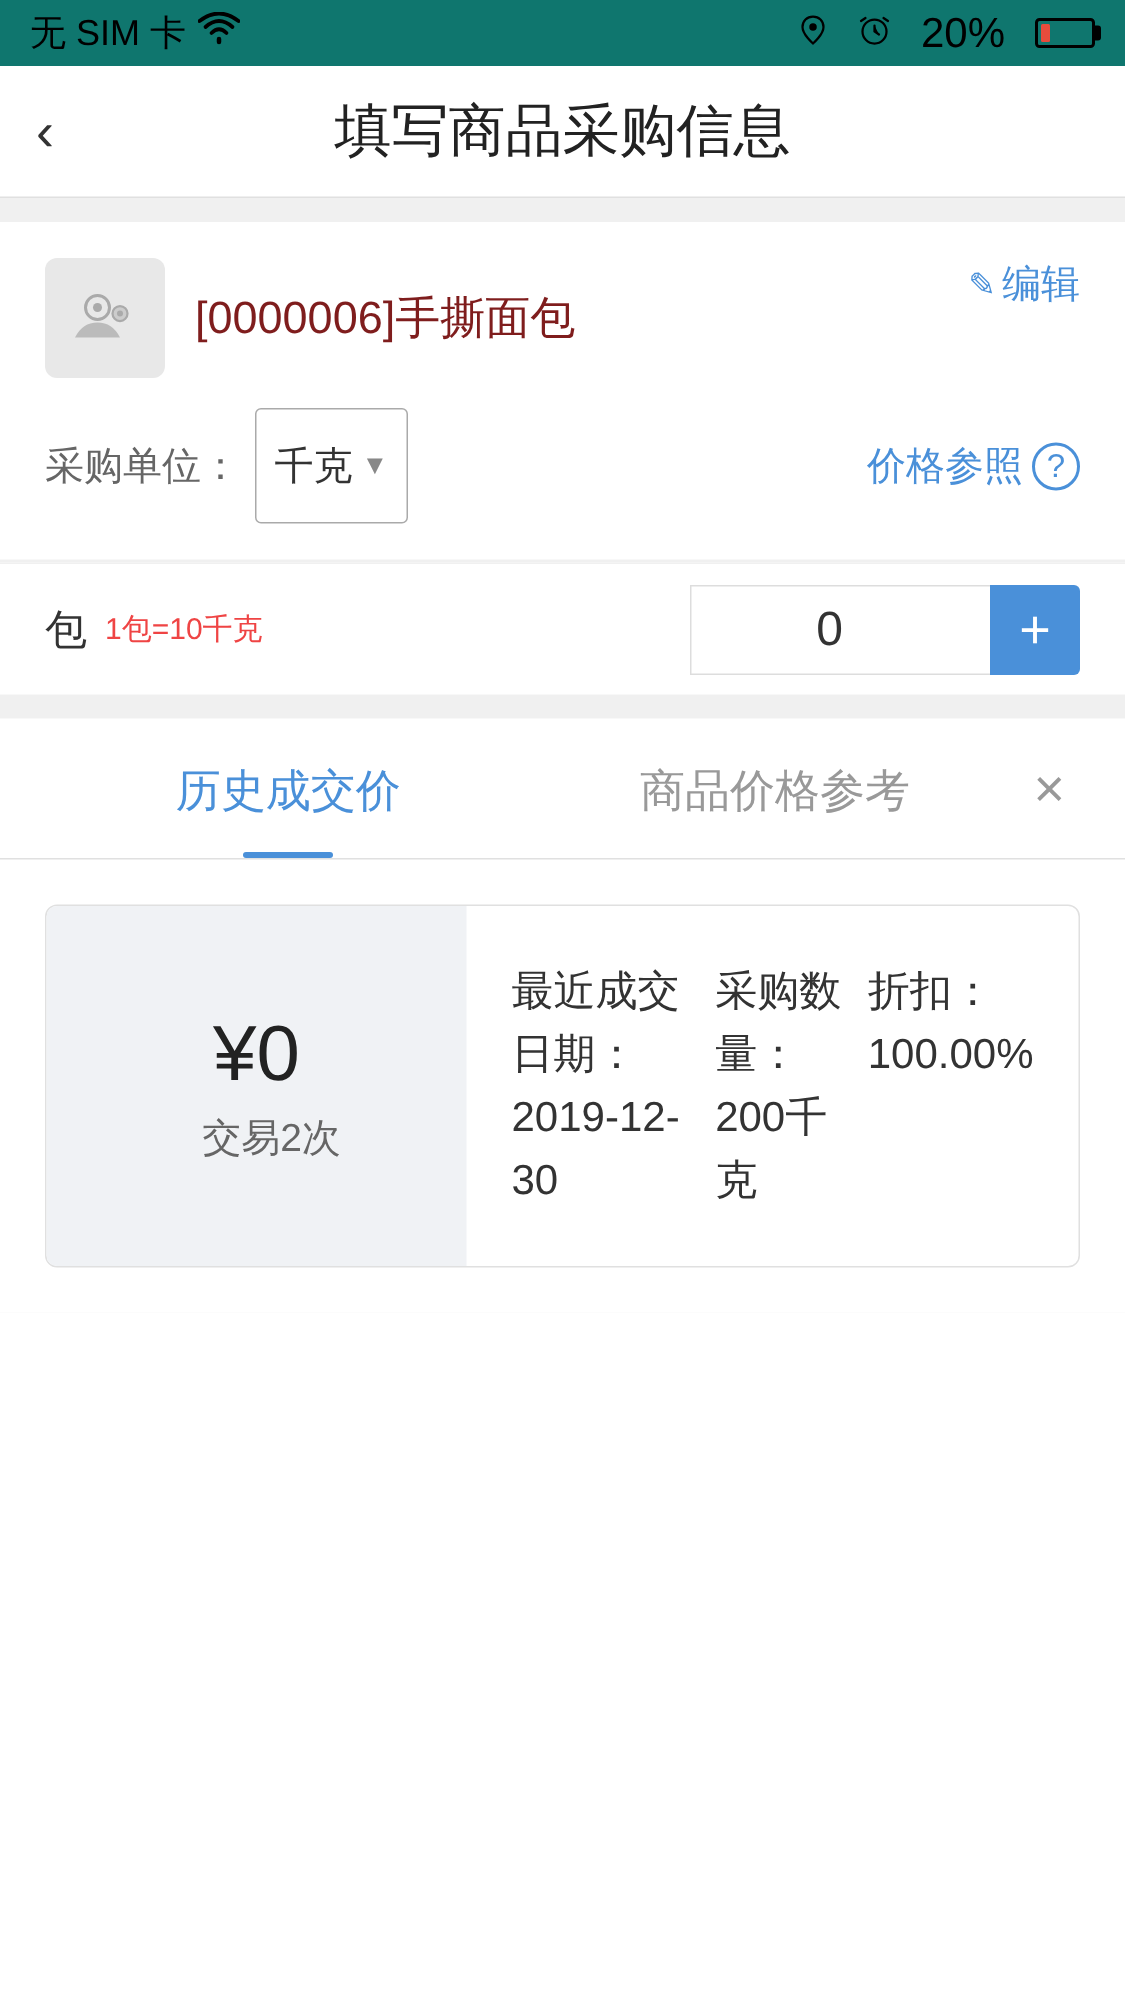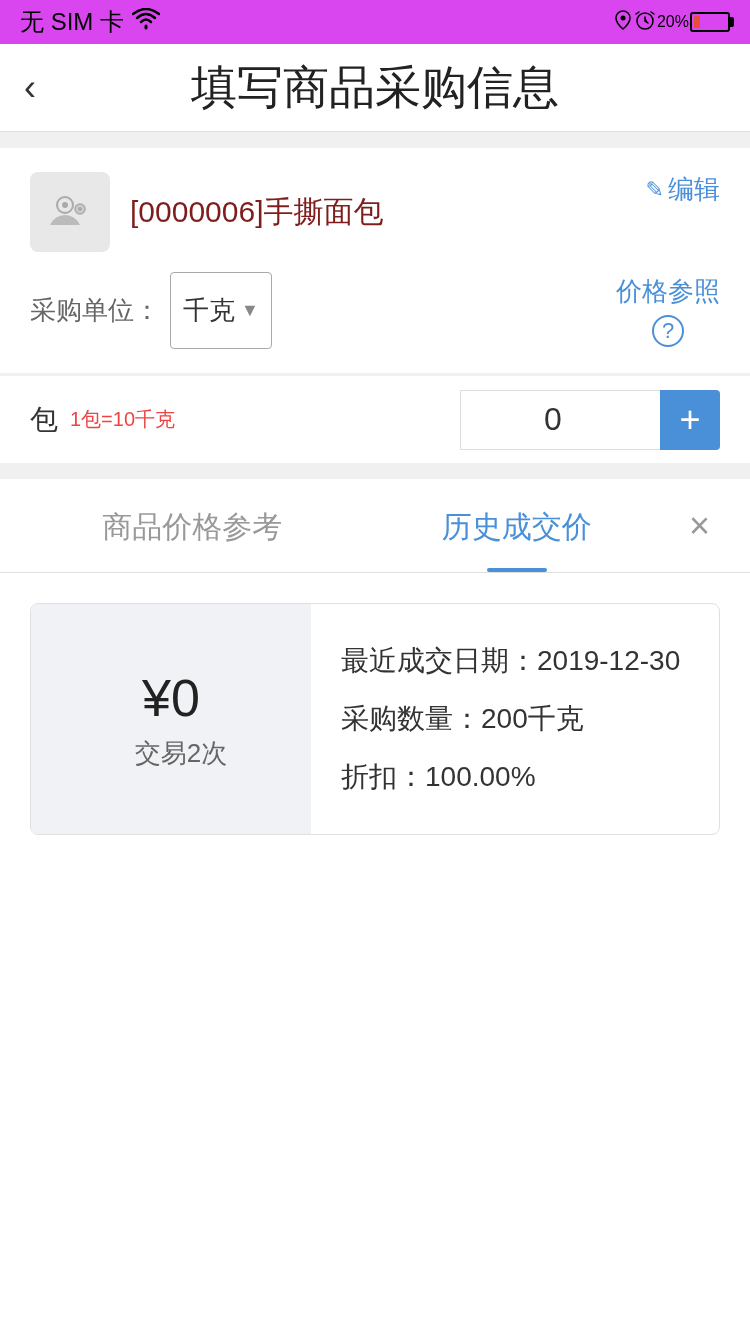--- a/index.html
+++ b/index.html
@@ -9,21 +9,21 @@
       min-height: 1334px;
       font-family: -apple-system, "PingFang SC", "Helvetica Neue", Arial, sans-serif;
       background: #f0f0f0;
       font-size: 28px;
     }
 
     
     .status-bar {
       width: 100%;
       height: 44px;
-      background: #d946ef;
+      background: #0f766e;
       display: flex;
       align-items: center;
       justify-content: space-between;
       padding: 16px 20px;
       font-size: 24px;
       color: #000;
       text-align: right;
     }
     .status-left {
       display: flex;
@@ -31,22 +31,22 @@
       gap: 8px;
       font-size: 24px;
     }
     .status-center {
       font-size: 28px;
       font-weight: 500;
     }
     .status-right {
       display: flex;
       align-items: center;
-      gap: 1px;
-      font-size: 16px;
+      gap: 20px;
+      font-size: 28px;
     }
     .battery {
       display: inline-flex;
       align-items: center;
       gap: 3px;
     }
     .battery-body {
       width: 40px;
       height: 20px;
       border: 2px solid #000;
@@ -86,21 +86,21 @@
       border-bottom: 1px solid #e0e0e0;
     }
     .nav-back {
       position: absolute;
       left: 24px;
       font-size: 36px;
       color: #333;
       cursor: pointer;
     }
     .nav-title {
-      font-size: 46px;
+      font-size: 38px;
       font-weight: 500;
       color: #222;
     }
 
     
     .product-section {
       background: #fff;
       padding: 24px 30px;
       margin-top: 16px;
     }
@@ -169,21 +169,20 @@
       font-size: 18px;
       color: #888;
     }
     .price-ref {
       font-size: 26px;
       color: #4a90d9;
       display: flex;
       align-items: center;
       gap: 6px;
       cursor: pointer;
-      flex-direction: column;
     }
     .price-ref-help {
       width: 32px;
       height: 32px;
       border: 2px solid #4a90d9;
       border-radius: 50%;
       display: flex;
       align-items: center;
       justify-content: center;
       font-size: 22px;
@@ -315,21 +314,21 @@
     .price-transactions {
       font-size: 26px;
       color: #666;
       margin-top: 8px;
       margin-left: 20px;
     }
     .price-card-right {
       flex: 1;
       padding: 36px 30px;
       display: flex;
-      flex-direction: column;
+      flex-direction: row;
       gap: 16px;
     }
     .price-detail-row {
       font-size: 28px;
       color: #333;
       line-height: 1.5;
     }
 
     
     .content-area {
@@ -421,22 +420,22 @@
     <span class="bag-unit-text">1包=10千克</span>
   </div>
   <div class="quantity-right">
     <input class="quantity-input" type="number" value="0" style="">
     <div class="quantity-plus">+</div>
   </div>
 </div>
 
 <div class="tabs-section">
   <div class="tabs-header">
+    <div class="tab-item active">历史成交价</div>
     <div class="tab-item">商品价格参考</div>
-    <div class="tab-item active">历史成交价</div>
     <span class="tab-close">×</span>
   </div>
 
   <div class="history-content">
     <div class="price-card">
       <div class="price-card-left">
         <div class="price-amount">
           <span>¥</span><span>0</span>
         </div>
         <div class="price-transactions">交易2次</div>

